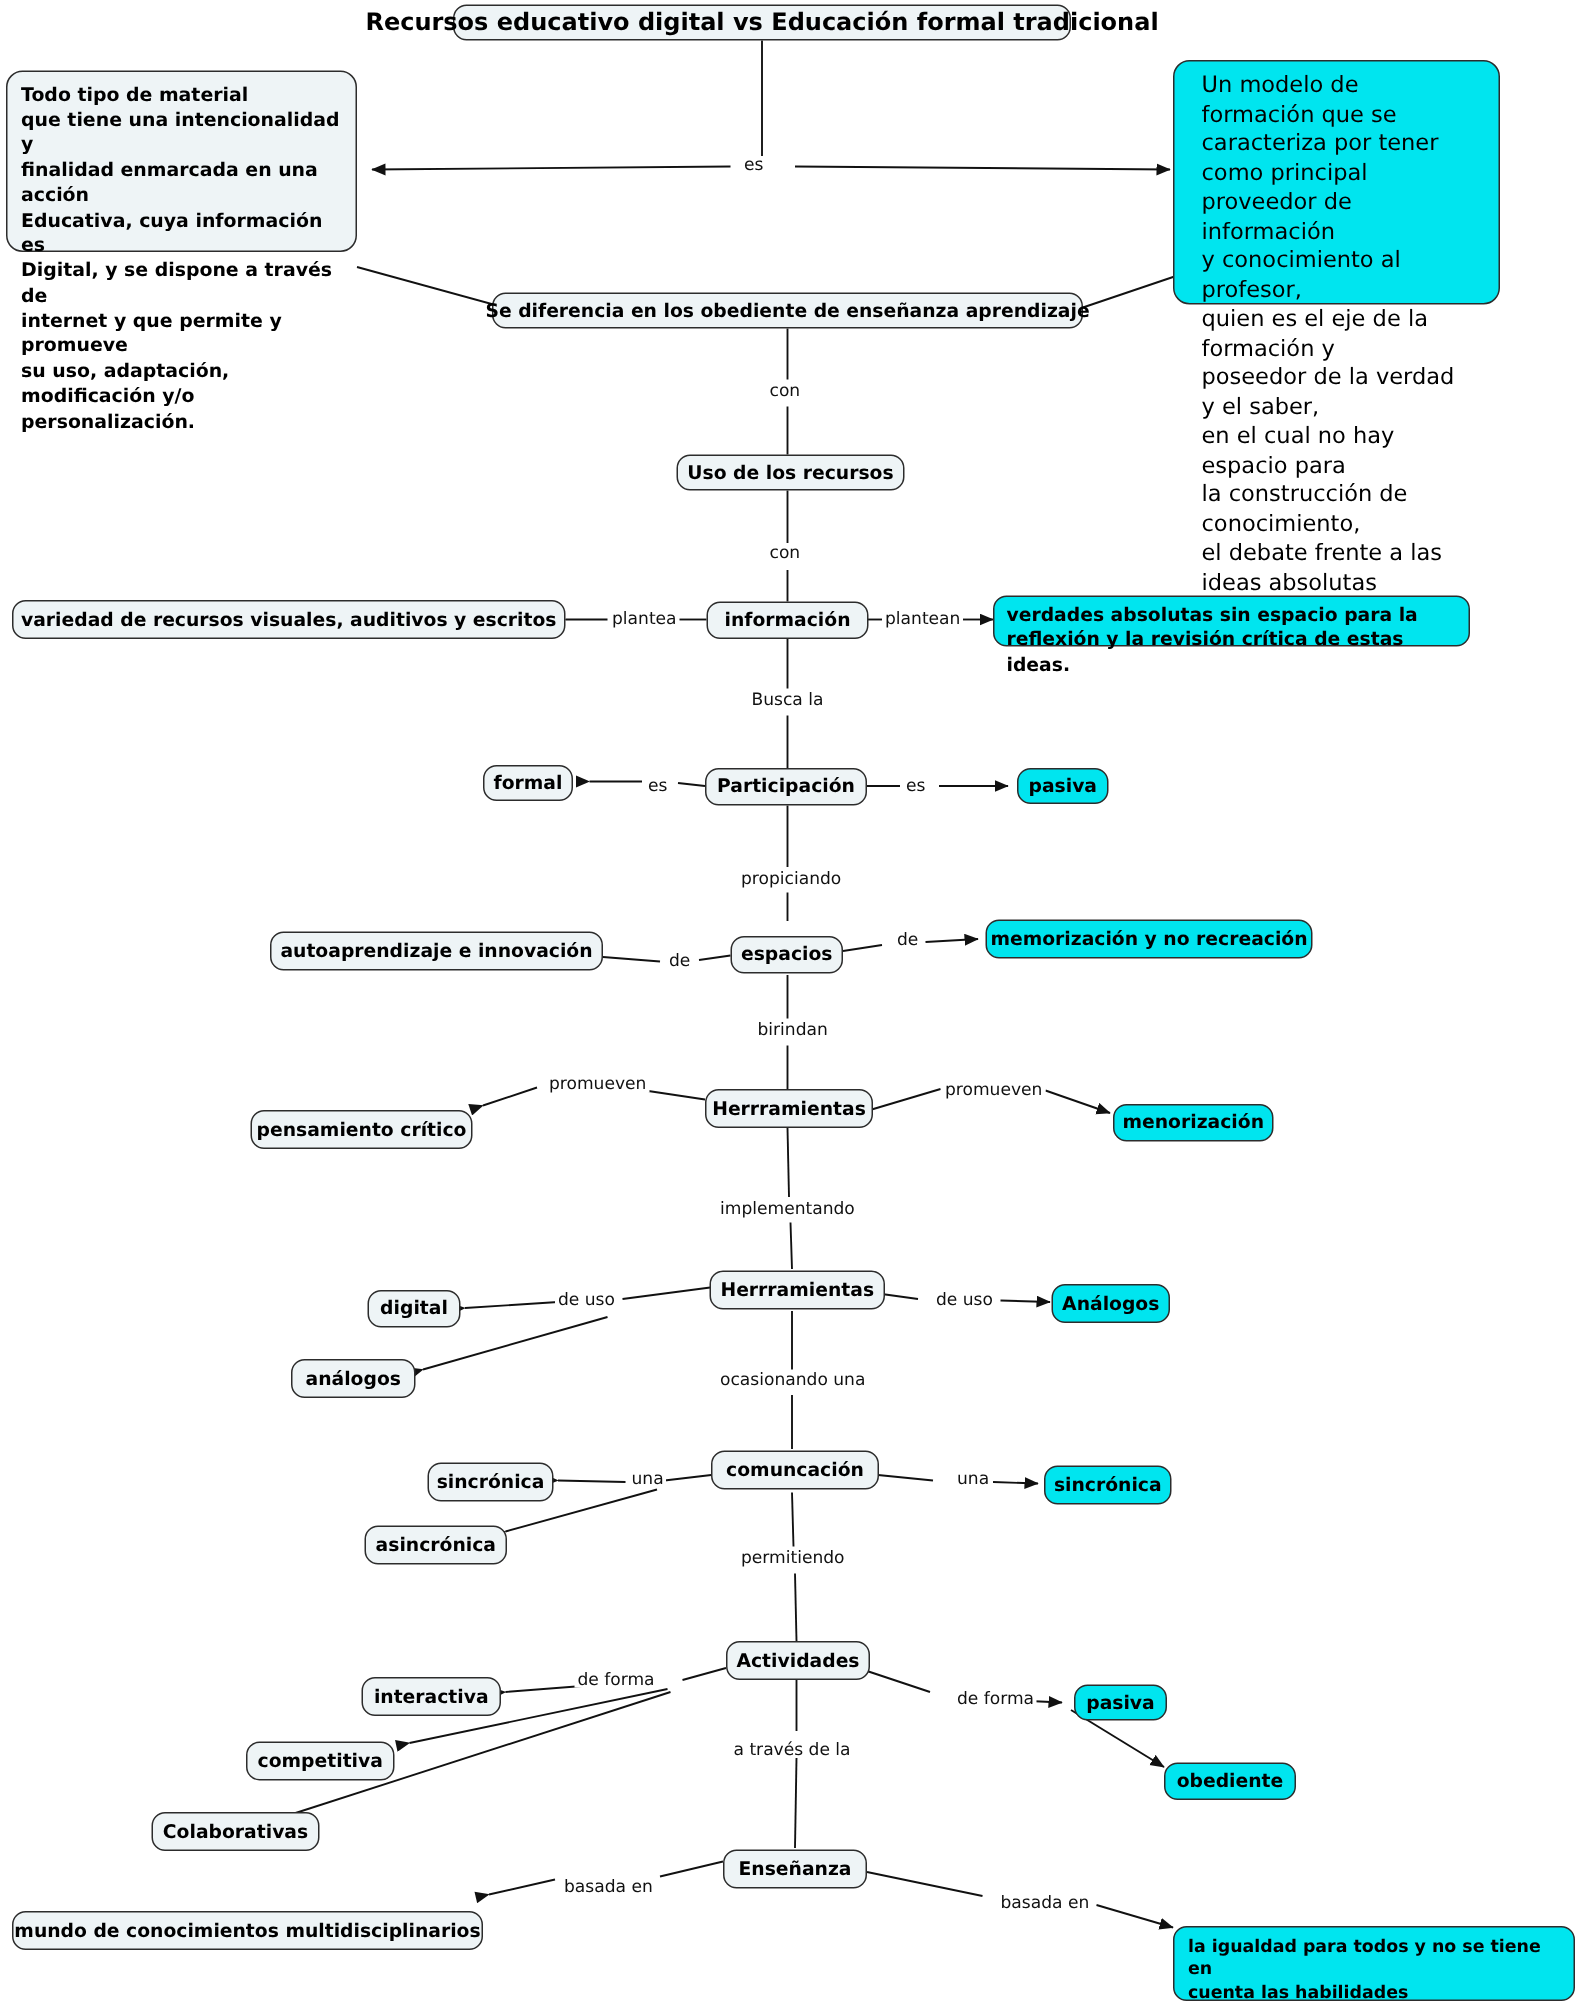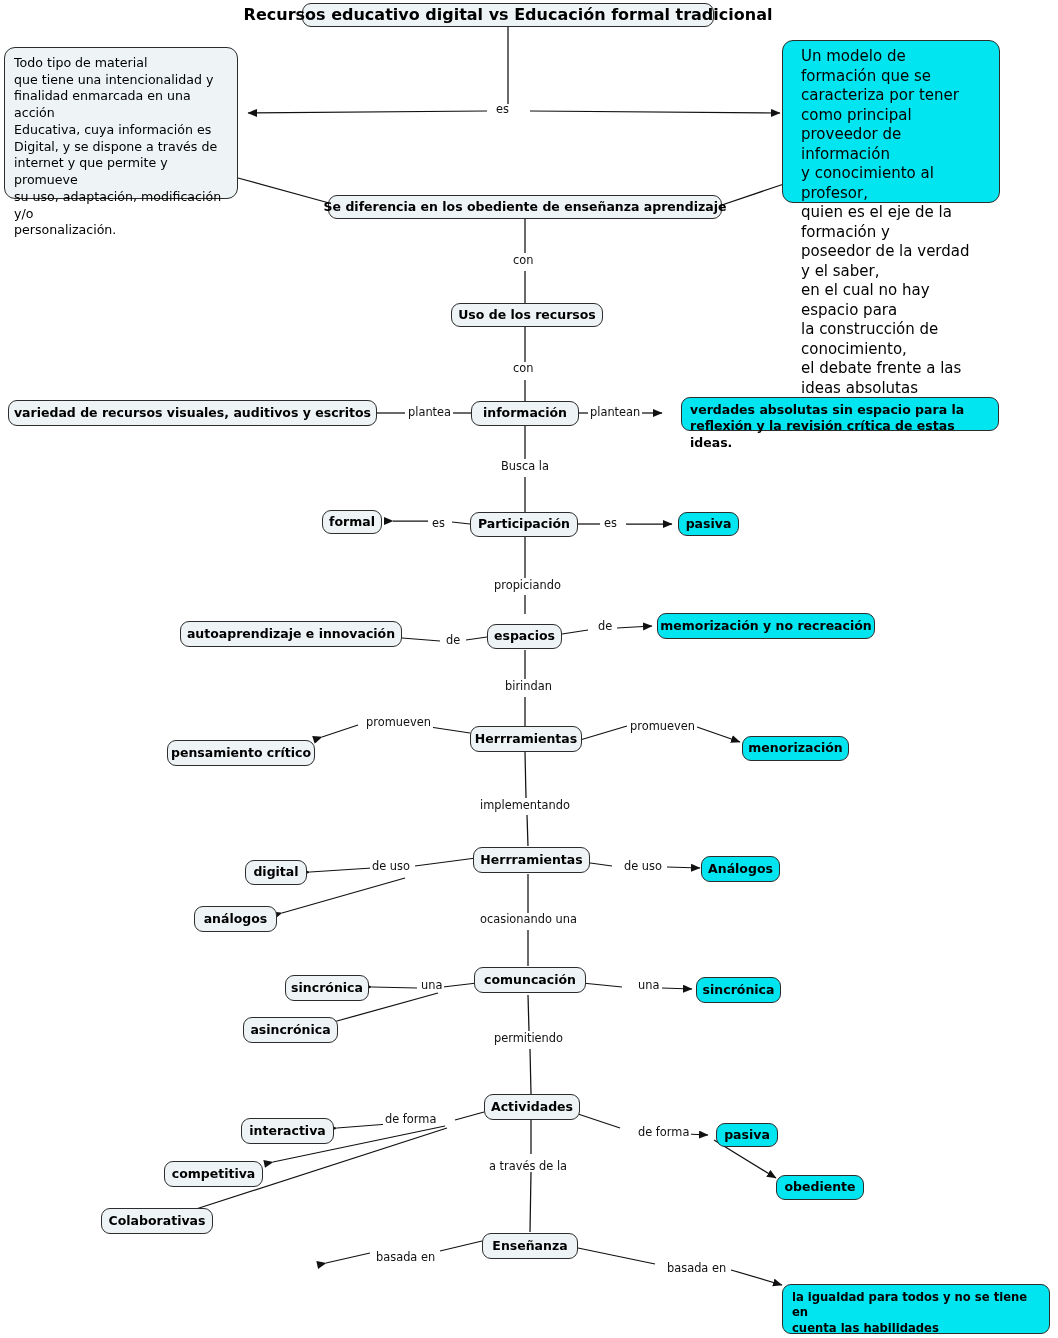--- a/index.html
+++ b/index.html
@@ -160,39 +160,39 @@
       <line x1="482" y1="1241" x2="440" y2="1251"></line>
       <line x1="370" y1="1253" x2="326" y2="1263" marker-end="url(#ahs)"></line>
       
       <line x1="578" y1="1248" x2="655" y2="1264"></line>
       <line x1="731" y1="1270" x2="782" y2="1285" marker-end="url(#ah)"></line>
     </g>
   </svg>
 
   <div class="node title" style="left:302px;top:3px;width:412px;height:24px;">Recursos educativo digital vs Educación formal tradicional</div>
 
-  <div class="node note" style="left:4px;top:47px;width:234px;height:152px;">Todo tipo de material<br>que tiene una intencionalidad y<br>finalidad enmarcada en una acción<br>Educativa, cuya información es<br>Digital, y se dispone a través de<br>internet y que permite y promueve<br>su uso, adaptación, modificación y/o<br>personalización.</div>
+  <div class="node note" style="left:4px;top:47px;width:234px;height:121px;font-weight:bold;">Todo tipo de material<br>que tiene una intencionalidad y<br>finalidad enmarcada en una acción<br>Educativa, cuya información es<br>Digital, y se dispone a través de<br>internet y que permite y promueve<br>su uso, adaptación, modificación y/o<br>personalización.</div>
 
   <div class="node note-cyan" style="left:782px;top:40px;width:218px;height:163px;">Un modelo de formación que se<br>caracteriza por tener como principal<br>proveedor de información<br> y conocimiento al profesor,<br>quien es el eje de la formación y<br> poseedor de la verdad y el saber,<br>en el cual no hay espacio para<br> la construcción de conocimiento,<br>el debate frente a las ideas absolutas<br>y la descentralización.</div>
 
   <div class="elabel" style="left:494px;top:104px;">es</div>
 
   <div class="node" style="left:328px;top:195px;width:394px;height:24px;">Se diferencia en los obediente de enseñanza aprendizaje</div>
 
   <div class="elabel" style="left:511px;top:255px;">con</div>
 
   <div class="node" style="left:451px;top:303px;width:152px;height:24px;">Uso de los recursos</div>
 
   <div class="elabel" style="left:511px;top:363px;">con</div>
 
   <div class="node" style="left:471px;top:401px;width:108px;height:25px;">información</div>
 
   <div class="node" style="left:8px;top:400px;width:369px;height:26px;">variedad de recursos visuales, auditivos y escritos</div>
 
-  <div class="node multi cyan" style="left:681px;top:397px;width:318px;height:34px;padding:4px 8px;text-align:left;">verdades absolutas sin espacio para la<br>reflexión y la revisión crítica de estas ideas.</div>
+  <div class="node multi cyan" style="left:662px;top:397px;width:318px;height:34px;padding:4px 8px;text-align:left;">verdades absolutas sin espacio para la<br>reflexión y la revisión crítica de estas ideas.</div>
 
   <div class="elabel" style="left:406px;top:407px;">plantea</div>
   <div class="elabel" style="left:588px;top:407px;">plantean</div>
 
   <div class="elabel" style="left:499px;top:461px;">Busca la</div>
 
   <div class="node" style="left:470px;top:512px;width:108px;height:25px;">Participación</div>
   <div class="node" style="left:322px;top:510px;width:60px;height:24px;">formal</div>
   <div class="node cyan" style="left:678px;top:512px;width:61px;height:24px;">pasiva</div>
 
@@ -245,18 +245,19 @@
   <div class="node" style="left:101px;top:1208px;width:112px;height:26px;">Colaborativas</div>
   <div class="node cyan" style="left:716px;top:1123px;width:62px;height:24px;">pasiva</div>
   <div class="node cyan" style="left:776px;top:1175px;width:88px;height:25px;">obediente</div>
 
   <div class="elabel" style="left:383px;top:1114px;">de forma</div>
   <div class="elabel" style="left:636px;top:1127px;">de forma</div>
 
   <div class="elabel" style="left:487px;top:1161px;">a través de la</div>
 
   <div class="node" style="left:482px;top:1233px;width:96px;height:26px;">Enseñanza</div>
+  <div class="node" style="left:8px;top:1274px;width:314px;height:26px;">mundo de conocimientos multidisciplinarios</div>
   <div class="node multi cyan" style="left:782px;top:1284px;width:268px;height:50px;padding:5px 9px;font-size:11.6px;line-height:1.32;">la igualdad para todos y no se tiene en<br>cuenta las habilidades<br>individuales</div>
 
   <div class="elabel" style="left:374px;top:1252px;">basada en</div>
   <div class="elabel" style="left:665px;top:1263px;">basada en</div>
 
 </div>
 
 </body></html>

